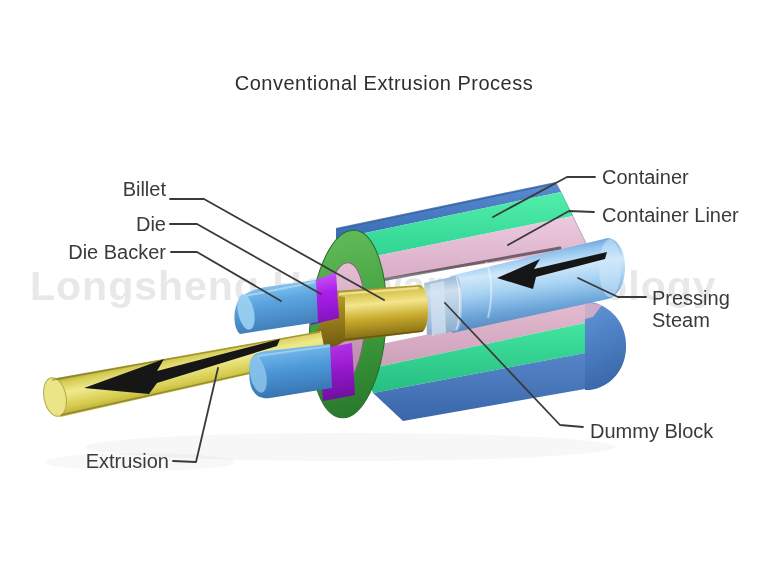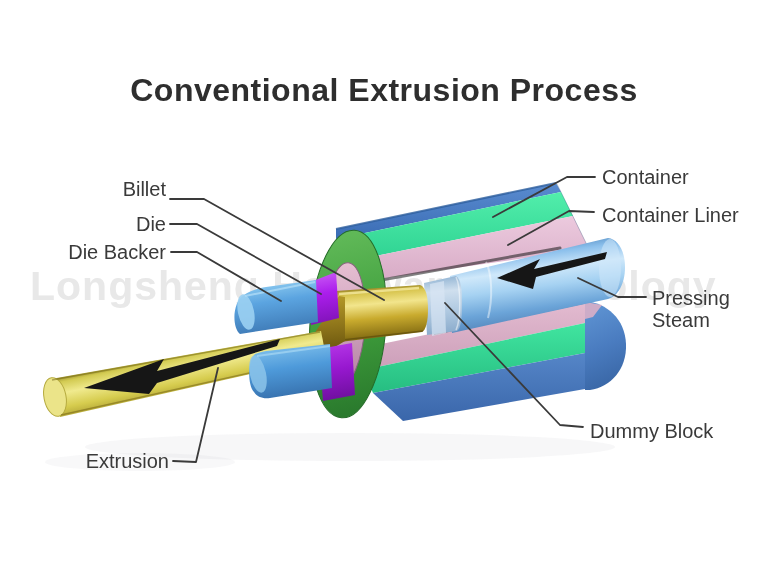--- a/index.html
+++ b/index.html
@@ -1,21 +1,21 @@
 <!DOCTYPE html>
 <html><head>
 <meta charset="utf-8">
 <style>
   html,body{margin:0;padding:0;background:#fff;}
   .stage{position:relative;width:768px;height:574px;background:#ffffff;overflow:hidden;
          font-family:"Liberation Sans", sans-serif;}
   .watermark{position:absolute;left:30px;top:263px;z-index:0;
              font-size:41px;font-weight:700;letter-spacing:1px;color:#e8e8e8;white-space:nowrap;}
   .title{position:absolute;left:0;top:72px;width:100%;z-index:2;text-align:center;
-         font-size:32px;font-weight:700;letter-spacing:.5px;color:#2e2e2e;}
+         font-size:20px;font-weight:400;letter-spacing:.5px;color:#2e2e2e;}
   svg.diagram{position:absolute;left:0;top:0;z-index:1;}
   svg text{font-family:"Liberation Sans", sans-serif;font-size:20px;fill:#3a3a3a;}
   .leader{fill:none;stroke:#3a3a3a;stroke-width:1.8;stroke-linejoin:round;stroke-linecap:round;}
 </style>
 </head>
 <body>
 
 <div class="stage">
 
   <div class="watermark">Longsheng Hardware Technology</div>

